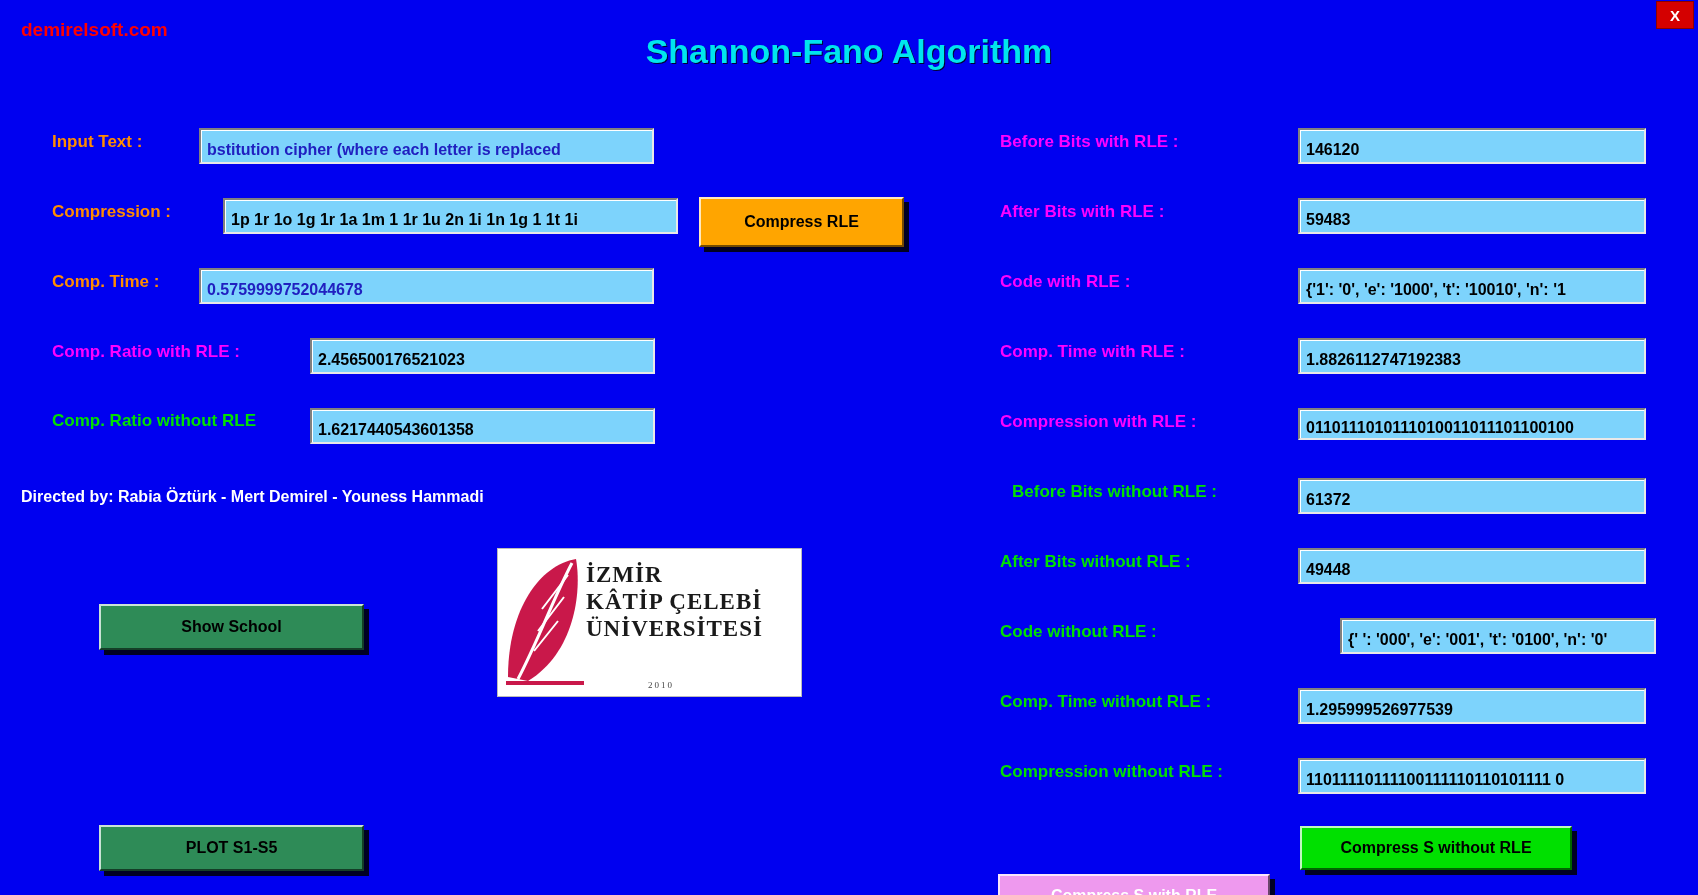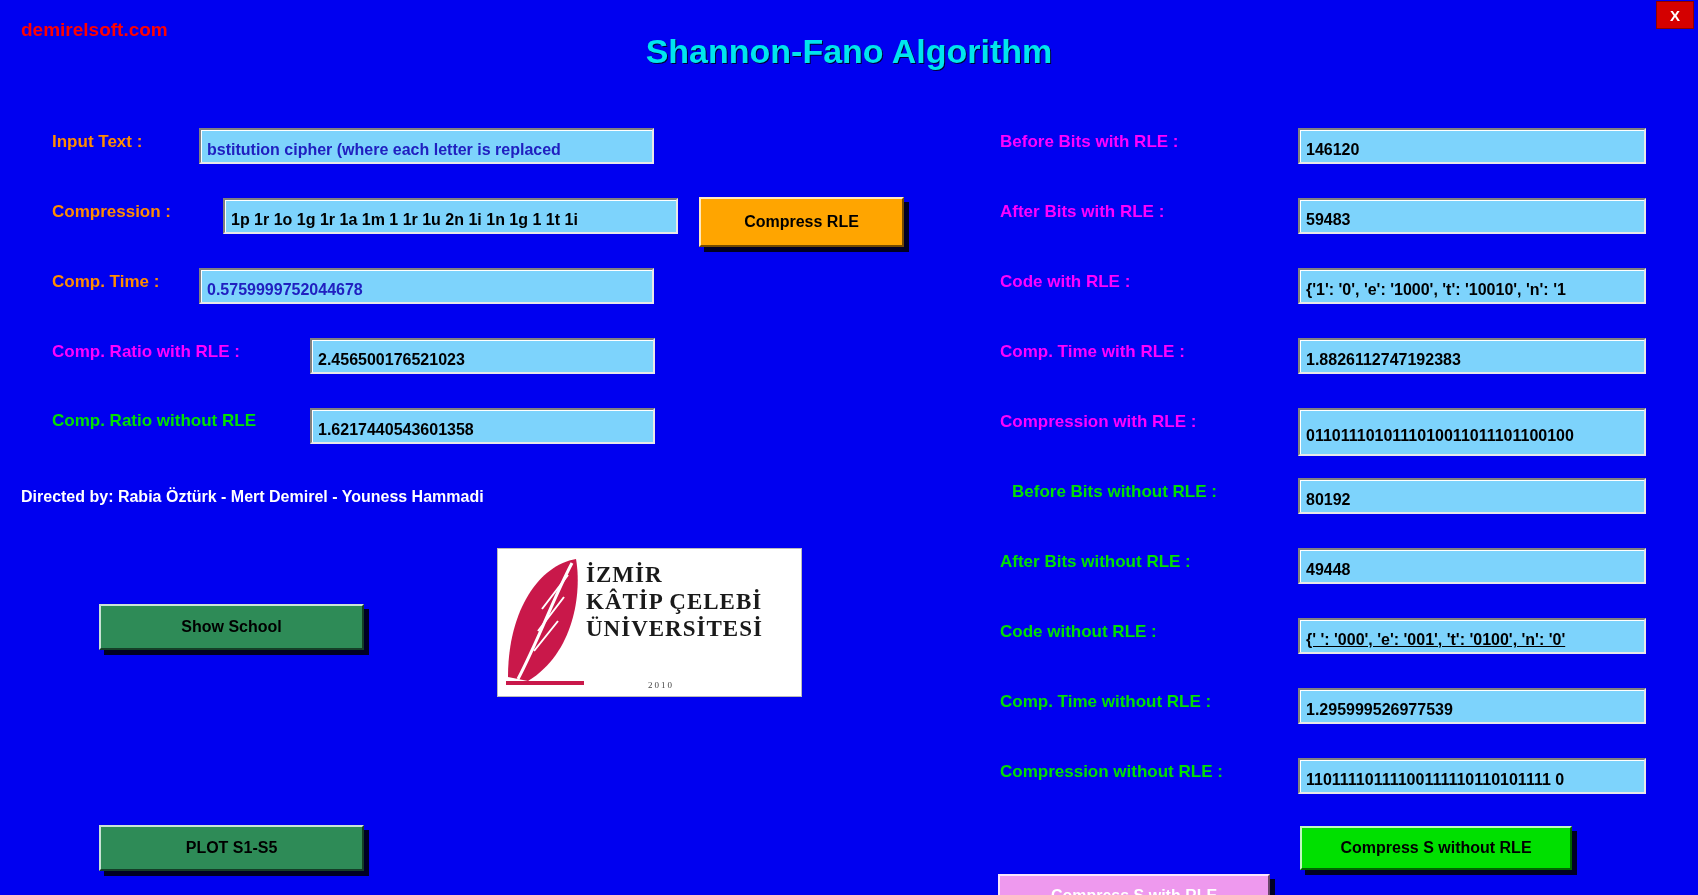--- a/index.html
+++ b/index.html
@@ -197,30 +197,30 @@
   <div class="label lbl-magenta" style="left:1000px; top:202px;">After Bits with RLE :</div>
   <div class="field" style="left:1298px; top:198px; width:348px; height:36px;">59483</div>
 
   <div class="label lbl-magenta" style="left:1000px; top:272px;">Code with RLE :</div>
   <div class="field" style="left:1298px; top:268px; width:348px; height:36px;">{'1': '0', 'e': '1000', 't': '10010', 'n': '1</div>
 
   <div class="label lbl-magenta" style="left:1000px; top:342px;">Comp. Time with RLE :</div>
   <div class="field" style="left:1298px; top:338px; width:348px; height:36px;">1.8826112747192383</div>
 
   <div class="label lbl-magenta" style="left:1000px; top:412px;">Compression with RLE :</div>
-  <div class="field" style="left:1298px; top:408px; width:348px; height:48px;">0110111010111010011011101100100</div>
+  <div class="field" style="left:1298px; top:408px; width:348px; height:32px;">0110111010111010011011101100100</div>
 
   <div class="label lbl-green" style="left:1000px; top:482px;margin-left:12px;">Before Bits without RLE :</div>
-  <div class="field" style="left:1298px; top:478px; width:348px; height:36px;">80192</div>
+  <div class="field" style="left:1298px; top:478px; width:348px; height:36px;">61372</div>
 
   <div class="label lbl-green" style="left:1000px; top:552px;">After Bits without RLE :</div>
   <div class="field" style="left:1298px; top:548px; width:348px; height:36px;">49448</div>
 
   <div class="label lbl-green" style="left:1000px; top:622px;">Code without RLE :</div>
-  <div class="field" style="left:1298px; top:618px; width:348px; height:36px;text-decoration:underline;">{' ': '000', 'e': '001', 't': '0100', 'n': '0'</div>
+  <div class="field" style="left:1340px; top:618px; width:316px; height:36px;">{' ': '000', 'e': '001', 't': '0100', 'n': '0'</div>
 
   <div class="label lbl-green" style="left:1000px; top:692px;">Comp. Time without RLE :</div>
   <div class="field" style="left:1298px; top:688px; width:348px; height:36px;">1.295999526977539</div>
 
   <div class="label lbl-green" style="left:1000px; top:762px;">Compression without RLE :</div>
   <div class="field" style="left:1298px; top:758px; width:348px; height:36px;">11011110111100111110110101111 0</div>
 
   <div class="btn btn-pink" style="left:998px; top:826px; width:272px; height:44px;margin-top:48px;">Compress S with RLE</div>
 
   <div class="btn btn-lime" style="left:1300px; top:826px; width:272px; height:44px;">Compress S without RLE</div>

